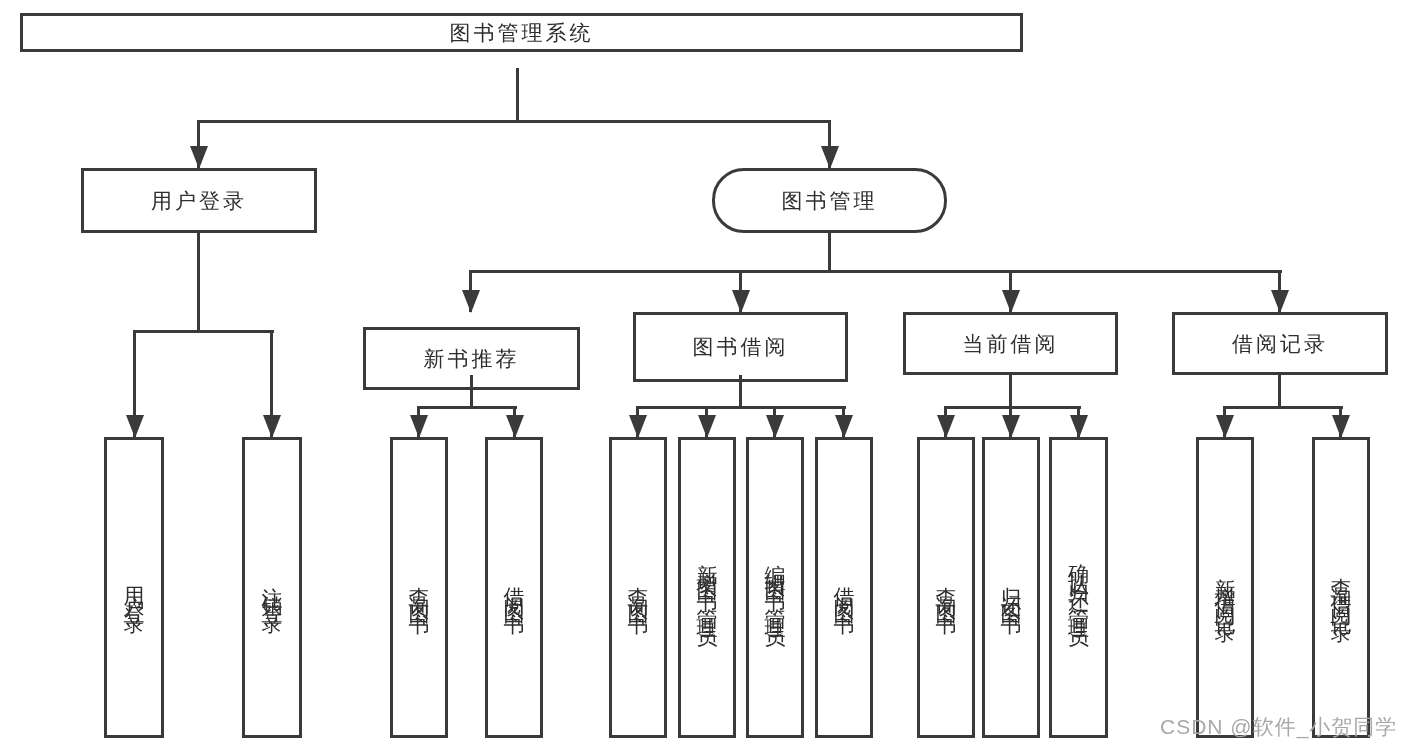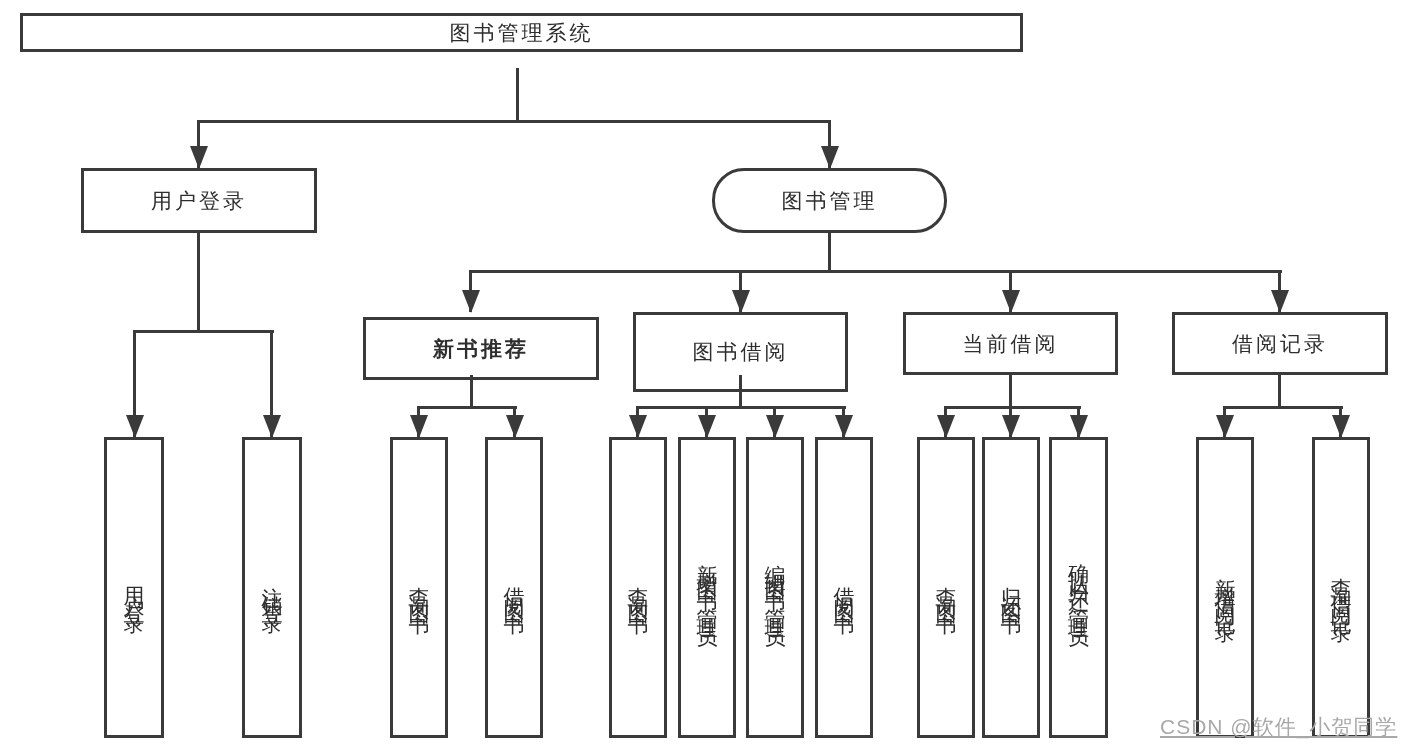--- a/index.html
+++ b/index.html
@@ -24,21 +24,21 @@
   .hline{height:3px;}
   .vline{width:3px;}
   .arrow{width:3px;}
   .arrow::after{
     content:"";position:absolute;bottom:-1px;left:50%;transform:translateX(-50%);
     width:0;height:0;border-left:9px solid transparent;border-right:9px solid transparent;
     border-top:23px solid var(--line);
   }
   .watermark{
     position:absolute;left:1160px;top:713px;color:var(--wm);
-    font-size:21px;letter-spacing:1px;white-space:nowrap;z-index:5;text-decoration:underline;
+    font-size:21px;letter-spacing:1px;white-space:nowrap;z-index:5;
   }
 </style>
 </head>
 <body>
 
 <div class="canvas">
 
   <div class="node h" style="left:20px;top:13px;width:1003px;height:39px;">
     <span>图书管理系统</span>
   </div>
@@ -60,24 +60,24 @@
   <div class="arrow" style="left:133px;top:330px;height:107px;"></div>
   <div class="arrow" style="left:270px;top:330px;height:107px;"></div>
 
   <div class="vline" style="left:828px;top:233px;height:40px;"></div>
   <div class="hline" style="left:469px;top:270px;width:813px;"></div>
   <div class="arrow" style="left:469px;top:270px;height:42px;"></div>
   <div class="arrow" style="left:739px;top:270px;height:42px;"></div>
   <div class="arrow" style="left:1009px;top:270px;height:42px;"></div>
   <div class="arrow" style="left:1278px;top:270px;height:42px;"></div>
 
-  <div class="node h" style="left:363px;top:317px;width:236px;height:63px;font-weight:bold;">
+  <div class="node h" style="left:363px;top:327px;width:217px;height:63px;">
     <span>新书推荐</span>
   </div>
-  <div class="node h" style="left:633px;top:312px;width:215px;height:80px;">
+  <div class="node h" style="left:633px;top:312px;width:215px;height:70px;">
     <span>图书借阅</span>
   </div>
   <div class="node h" style="left:903px;top:312px;width:215px;height:63px;">
     <span>当前借阅</span>
   </div>
   <div class="node h" style="left:1172px;top:312px;width:216px;height:63px;">
     <span>借阅记录</span>
   </div>
 
   <div class="vline" style="left:470px;top:375px;height:34px;"></div>

